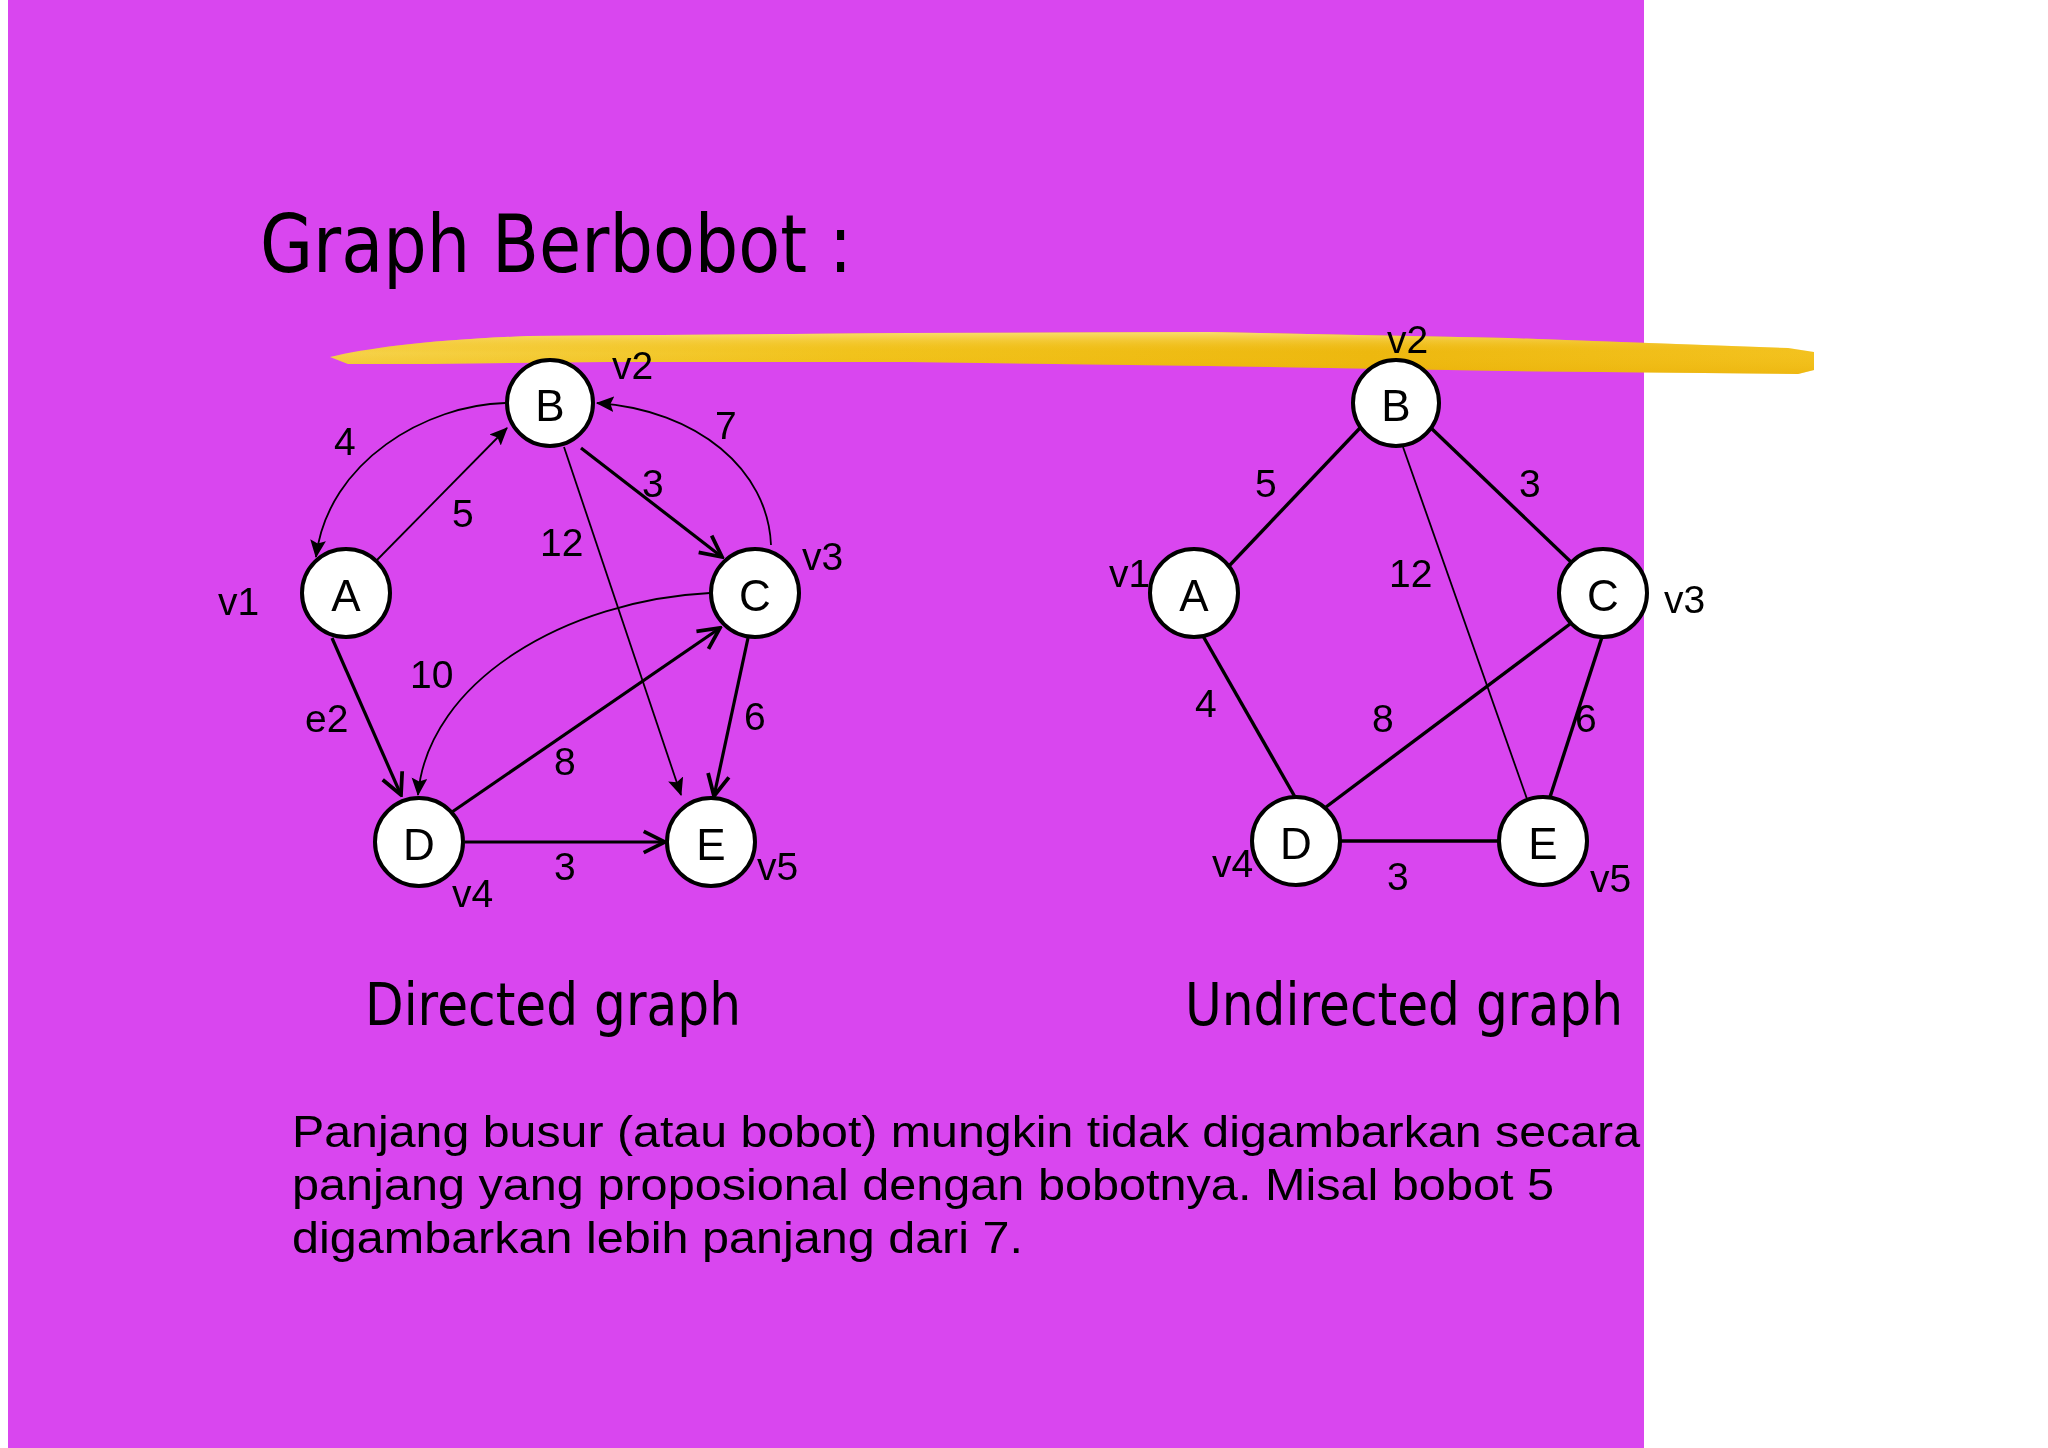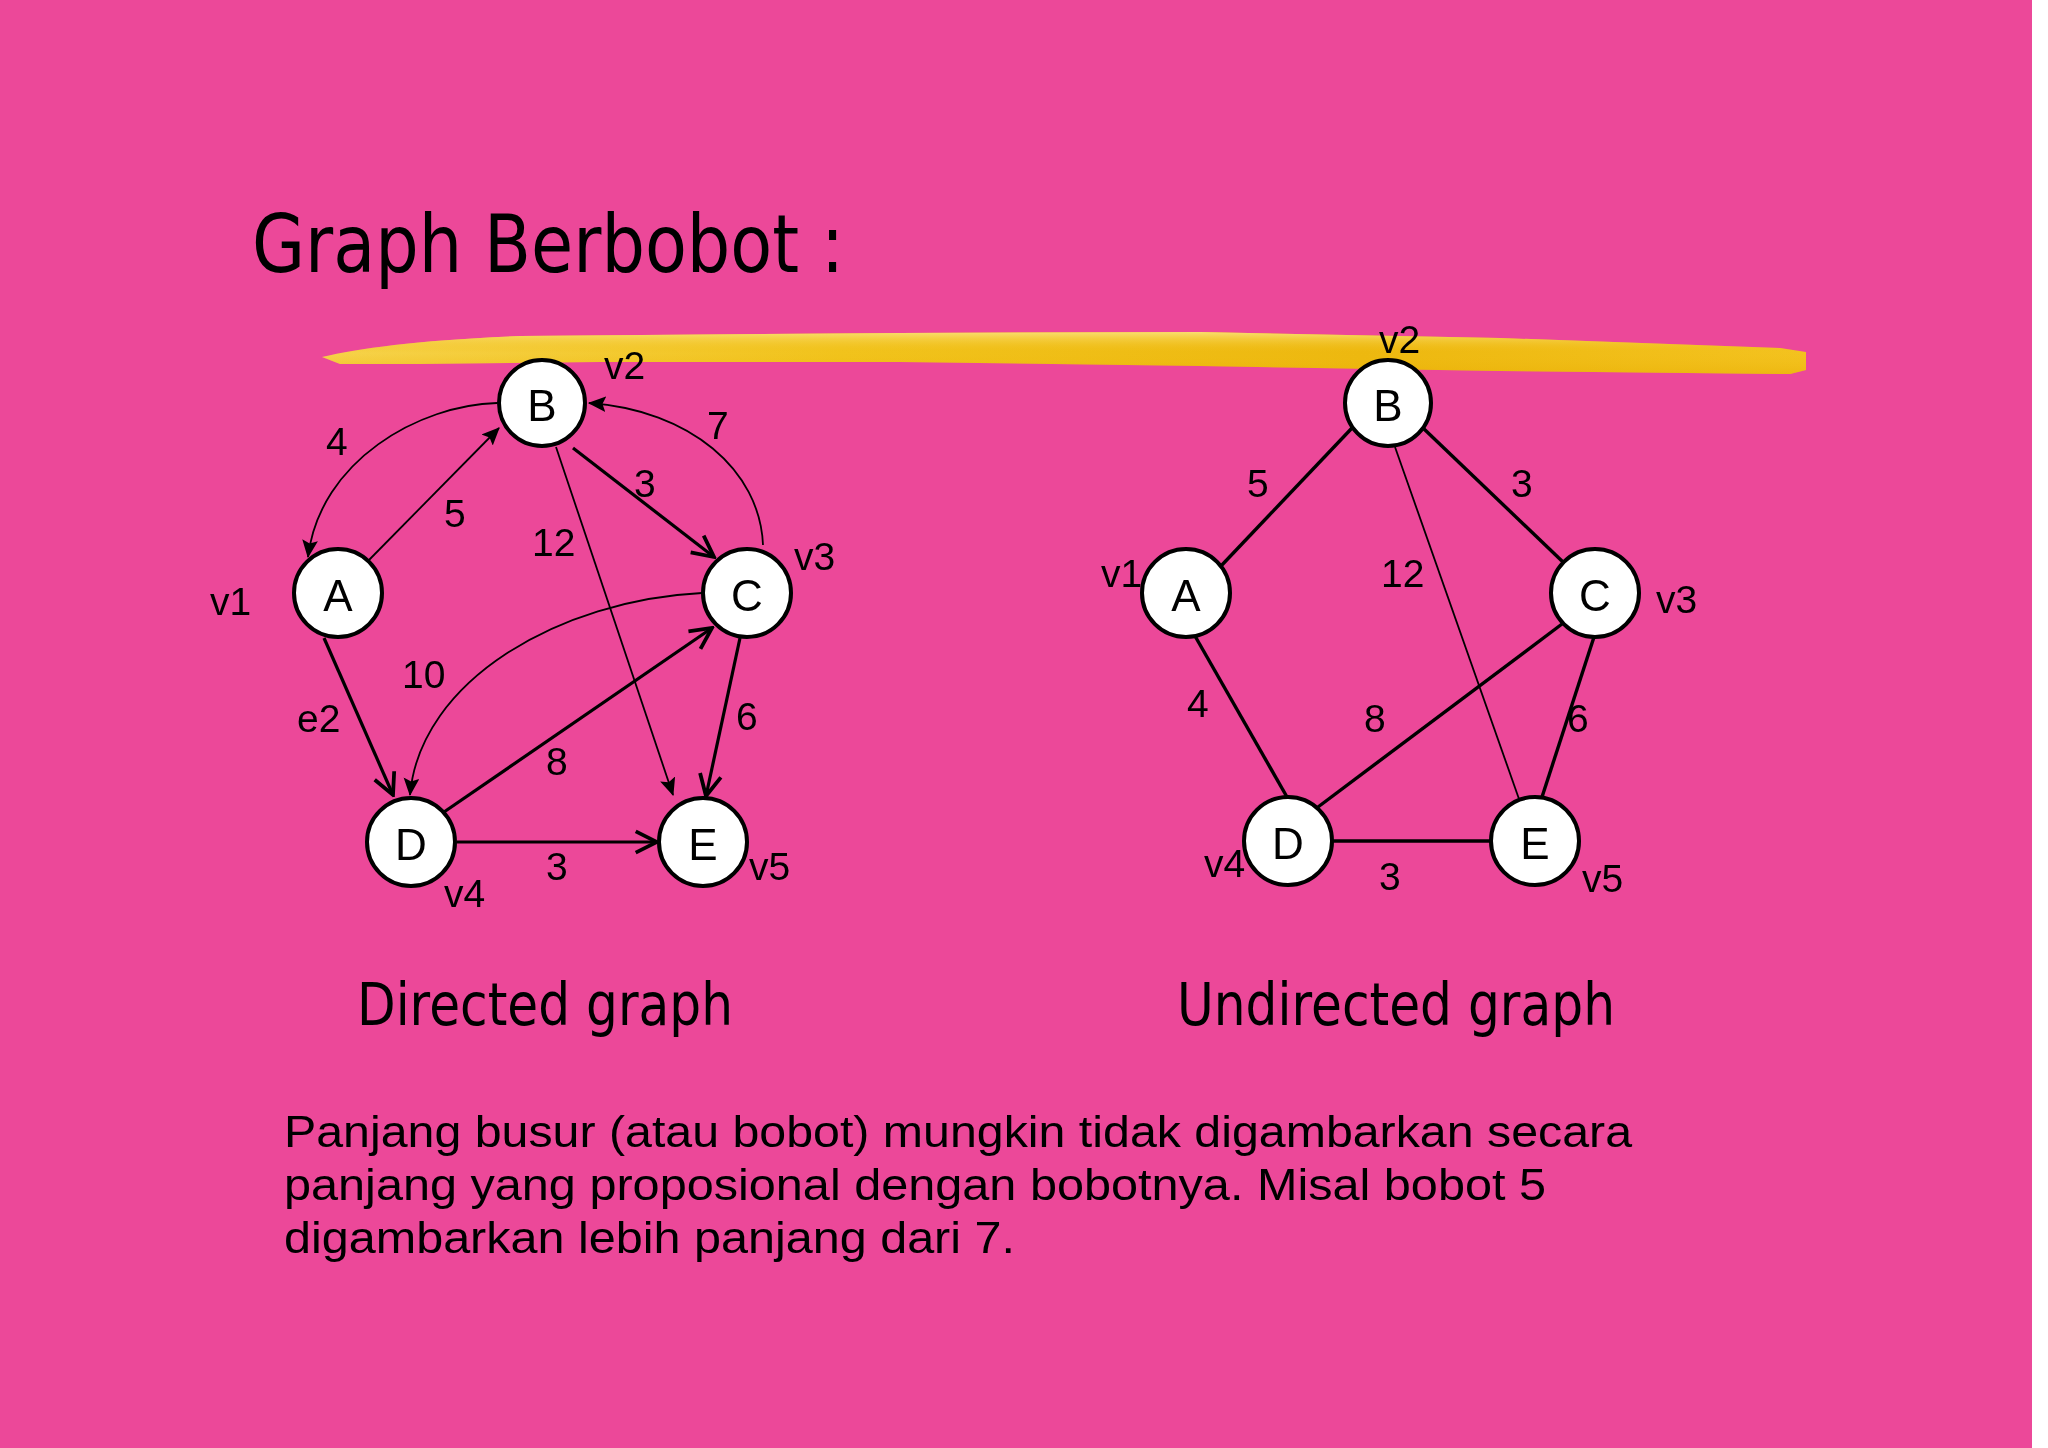--- a/index.html
+++ b/index.html
@@ -1,17 +1,17 @@
 <!DOCTYPE html>
 <html><head>
 <meta charset="utf-8">
 <style>
   html, body { margin: 0; padding: 0; background: #ffffff; }
   body { width: 2048px; height: 1448px; position: relative; overflow: hidden; }
-  .slide { position: absolute; left: 0; top: 0; width: 2032px; height: 1448px; background: #ec4899; }
+  .slide { position: absolute; left: 8px; top: 0; width: 1636px; height: 1448px; background: #d946ef; }
   svg.canvas { position: absolute; left: 0; top: 0; width: 2048px; height: 1448px; }
   .title-text { font-family: "DejaVu Sans", sans-serif; font-size: 80px; fill: #000; }
   .caption-text { font-family: "DejaVu Sans", sans-serif; font-size: 58px; fill: #000; }
   .node-letter { font-family: "Liberation Sans", sans-serif; font-size: 44px; fill: #000; text-anchor: middle; dominant-baseline: central; }
   .lbl { font-family: "Liberation Sans", sans-serif; font-size: 39px; fill: #000; }
   .para { font-family: "Liberation Sans", sans-serif; font-size: 45px; fill: #000; }
   .node-circle { fill: #fff; stroke: #000; stroke-width: 4; }
   .edge-thick { stroke: #000; stroke-width: 3.2; fill: none; }
   .edge-thin { stroke: #000; stroke-width: 1.8; fill: none; }
   .edge-und { stroke: #000; stroke-width: 3.4; fill: none; }

